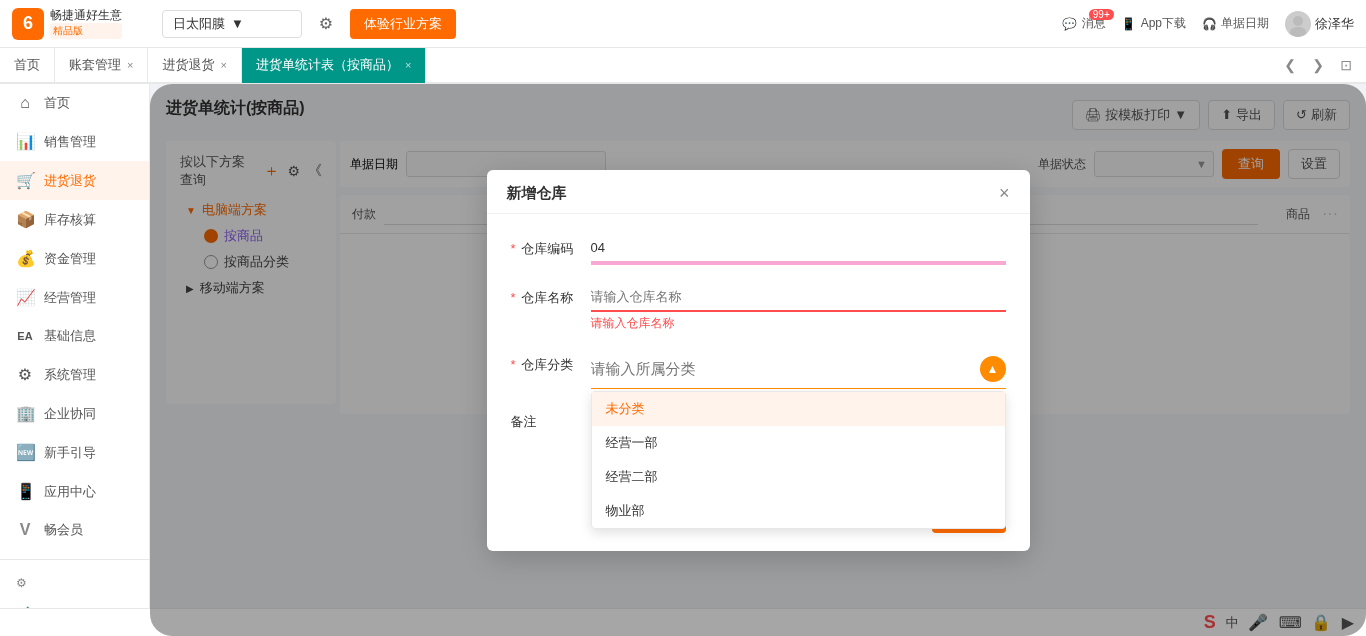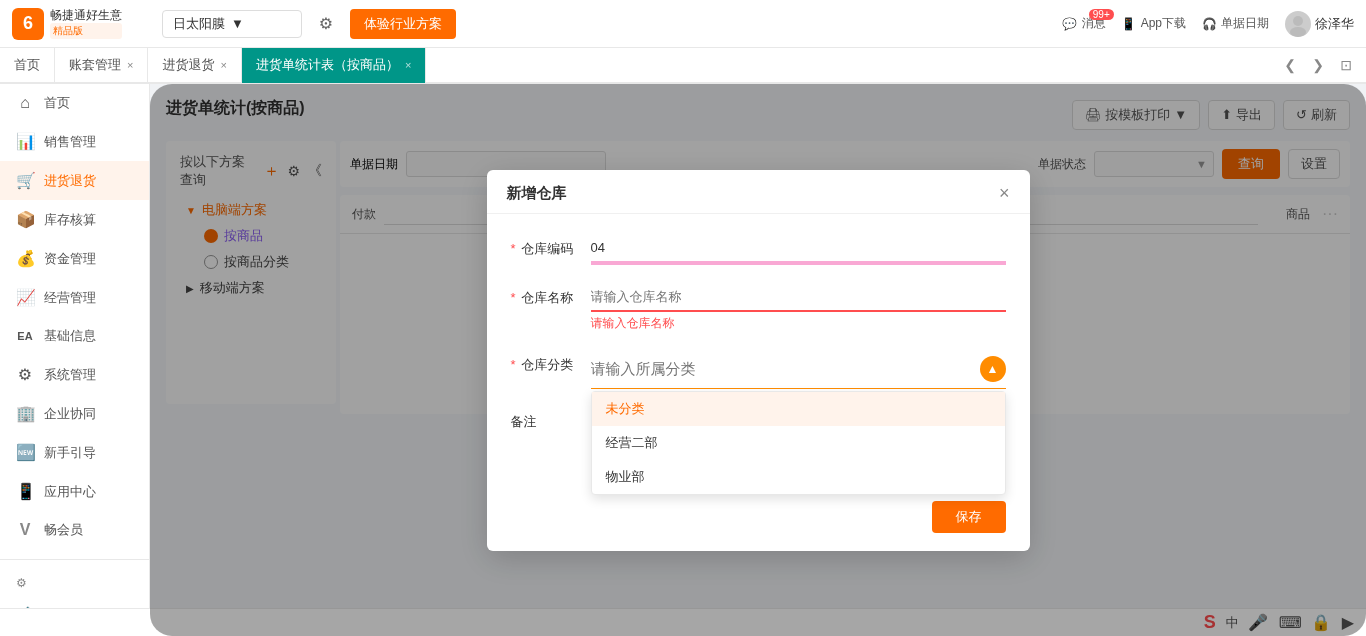--- a/index.html
+++ b/index.html
@@ -691,20 +691,21 @@
               <span>仓库分类</span>
             </div>
             <div class="form-control" style="position:relative;">
               <div class="select-field" style="border-bottom: 1px solid #ff8c00;">
                 <input type="text" placeholder="请输入所属分类" style="">
                 <div class="select-up-arrow">▲</div>
               </div>
 
               <div class="dropdown-list">
                 <div class="dropdown-item highlighted">未分类</div>
+                <div class="dropdown-item">经营一部</div>
                 <div class="dropdown-item">经营二部</div>
                 <div class="dropdown-item">物业部</div>
               </div>
             </div>
           </div>
 
           <div class="form-row">
             <div class="form-label">备注</div>
             <div class="form-control">
               <textarea class="textarea-field" rows="2" style=""></textarea>

